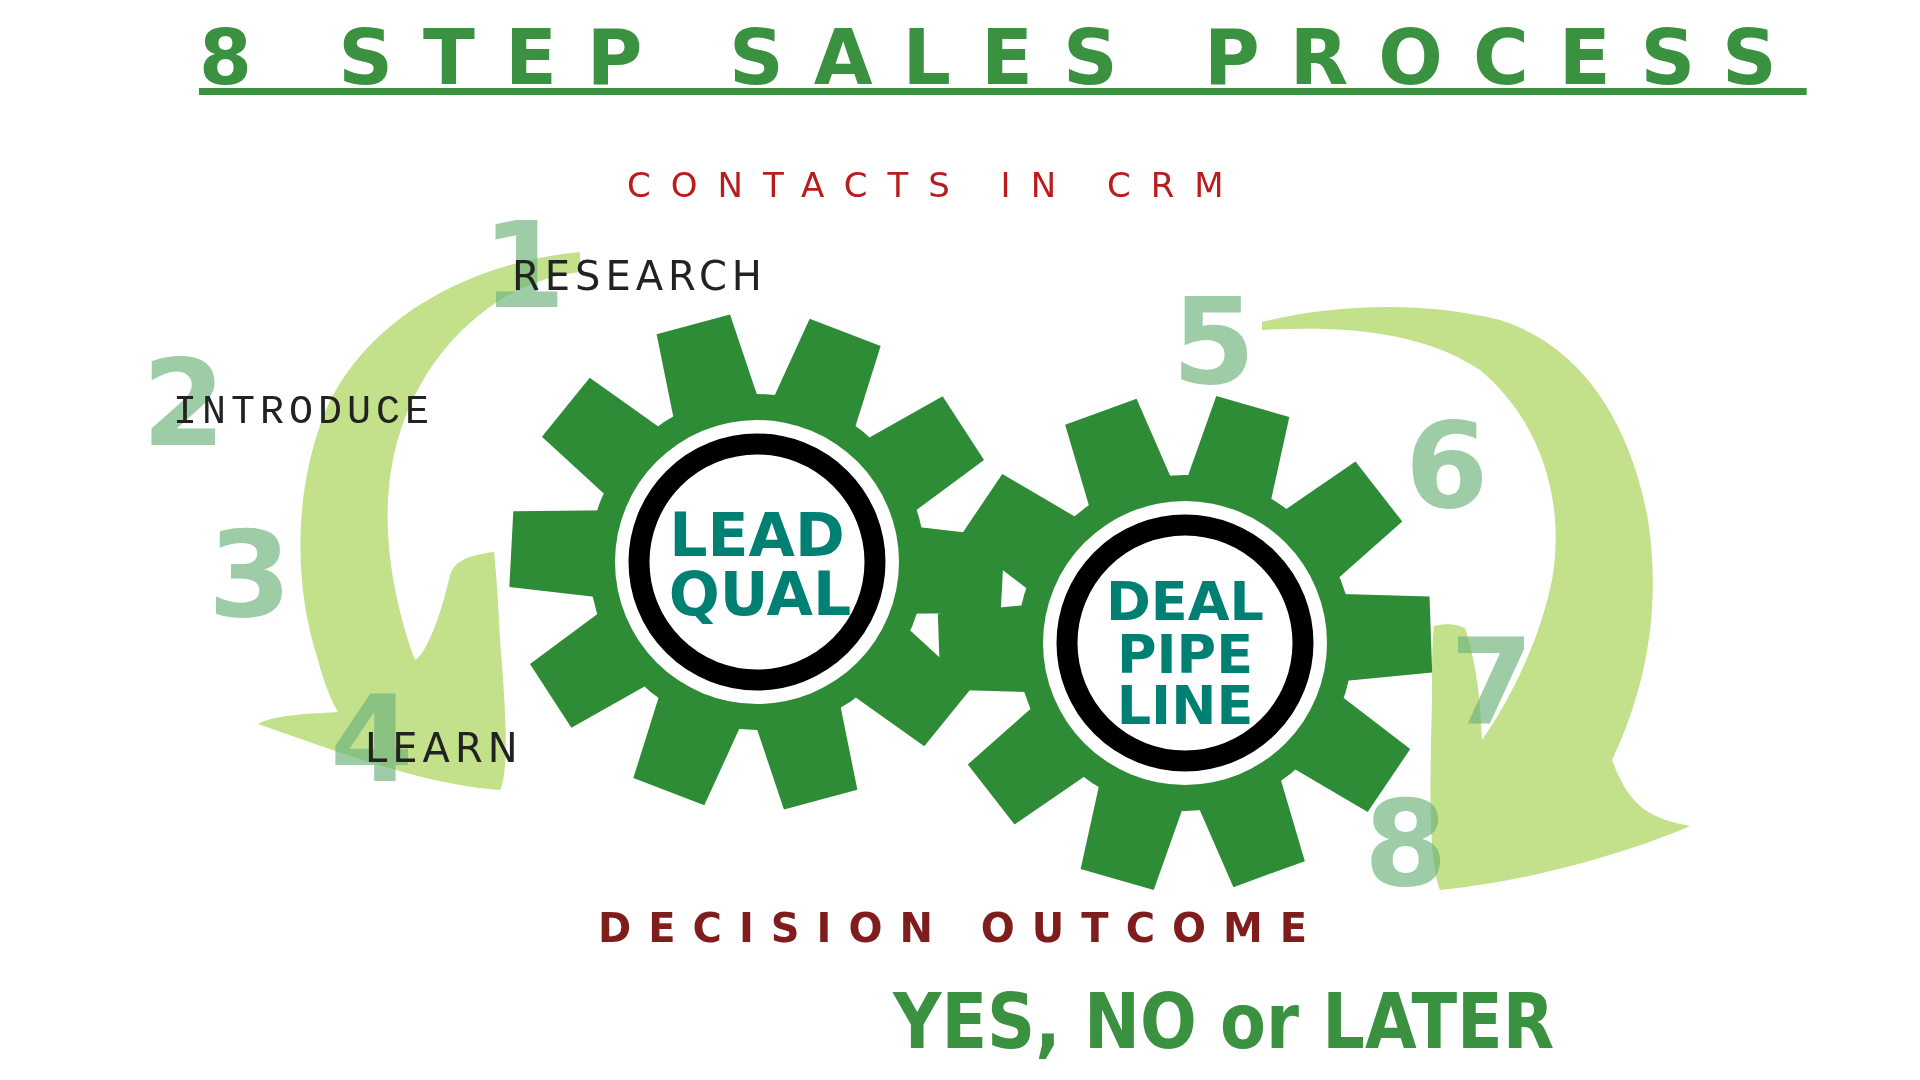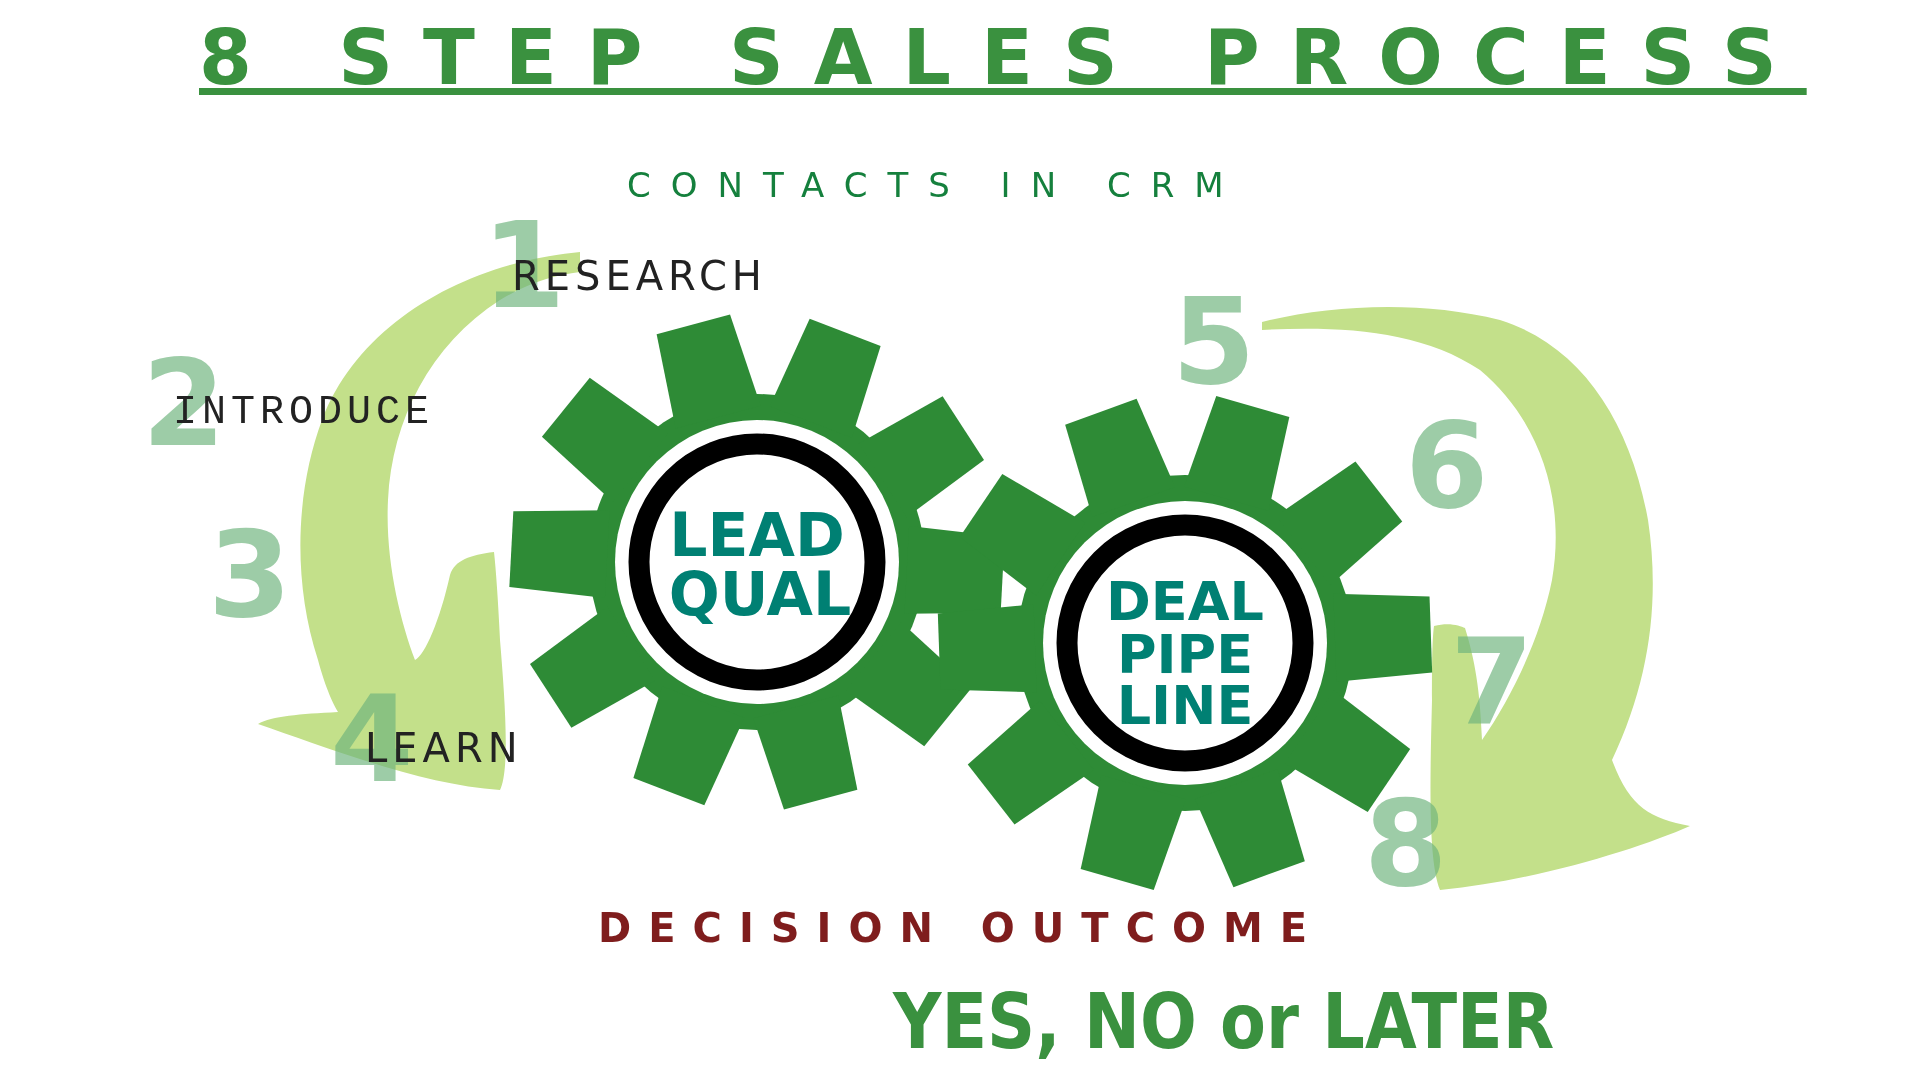--- a/index.html
+++ b/index.html
@@ -1,20 +1,20 @@
 <!DOCTYPE html>
 <html><head>
 <meta charset="utf-8">
 <style>
   html, body { margin:0; padding:0; background:#ffffff; }
   body { width:1920px; height:1080px; position:relative; overflow:hidden; font-family:"DejaVu Sans", sans-serif; }
   #canvas { position:absolute; left:0; top:0; width:1920px; height:1080px; }
   .abs { position:absolute; white-space:nowrap; }
   .title { left:199px; top:8px; font-size:76px; font-weight:bold; color:#3a913f; letter-spacing:30px; line-height:100px;text-decoration:underline; }
-  .subtitle { left:627px; top:160px; font-size:34px; color:#15803d; letter-spacing:20px; line-height:50px; }
+  .subtitle { left:627px; top:160px; font-size:34px; color:#b91c1c; letter-spacing:20px; line-height:50px; }
   .num { font-size:120px; font-weight:bold; color:rgba(110,180,125,0.68); line-height:120px; }
   .step { font-size:40px; color:#222222; letter-spacing:5px; line-height:60px; }
   .decision { left:598px; top:903px; font-size:40px; font-weight:bold; color:#7f1d1d; letter-spacing:17px; line-height:50px; }
   .outcome { left:893px; top:982px; font-size:76px; font-weight:bold; color:#3a913f; line-height:80px; transform:scaleX(0.88); transform-origin:left top; }
   .gear-label { font-family:"DejaVu Sans", sans-serif; font-weight:bold; fill:#008073; text-anchor:middle; }
 </style>
 </head>
 <body>
 
 <div id="canvas">

